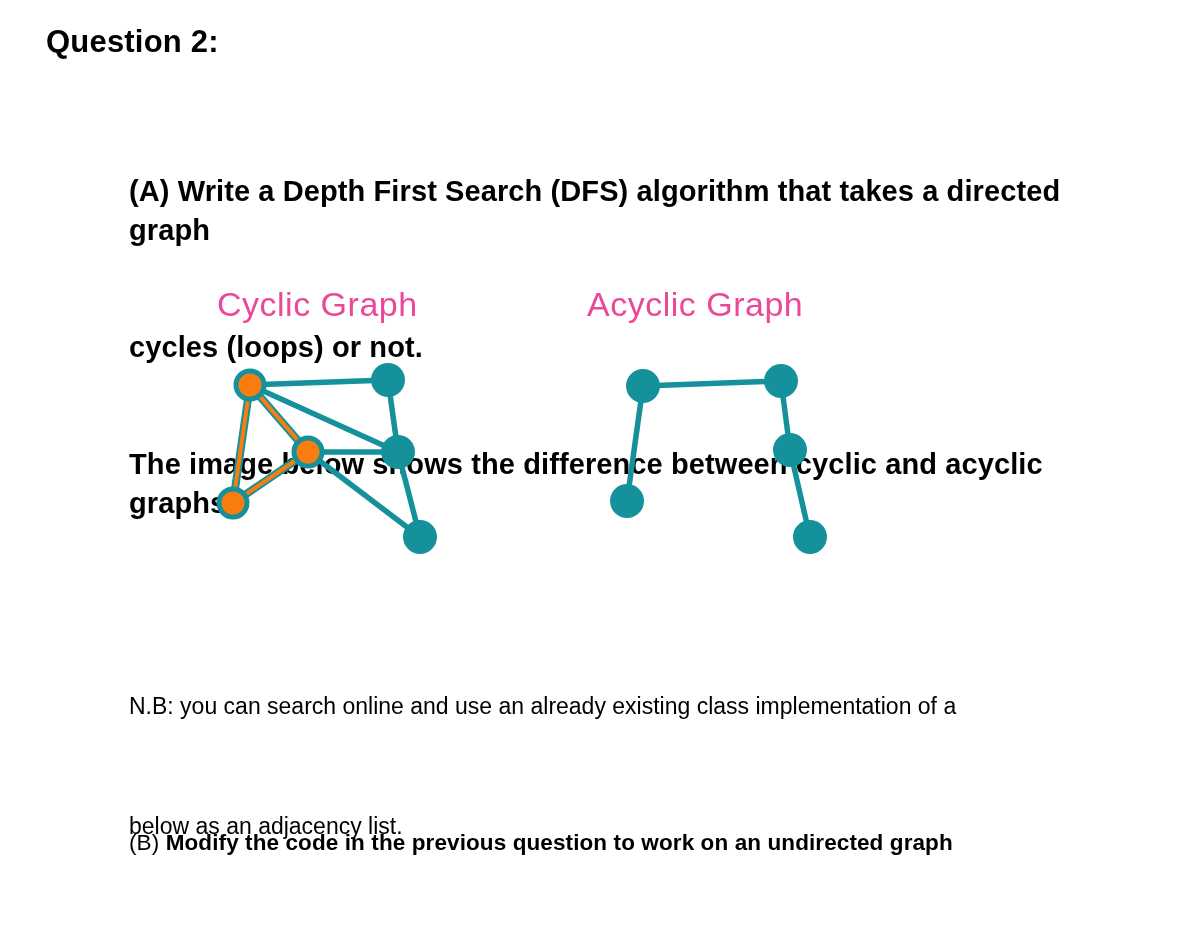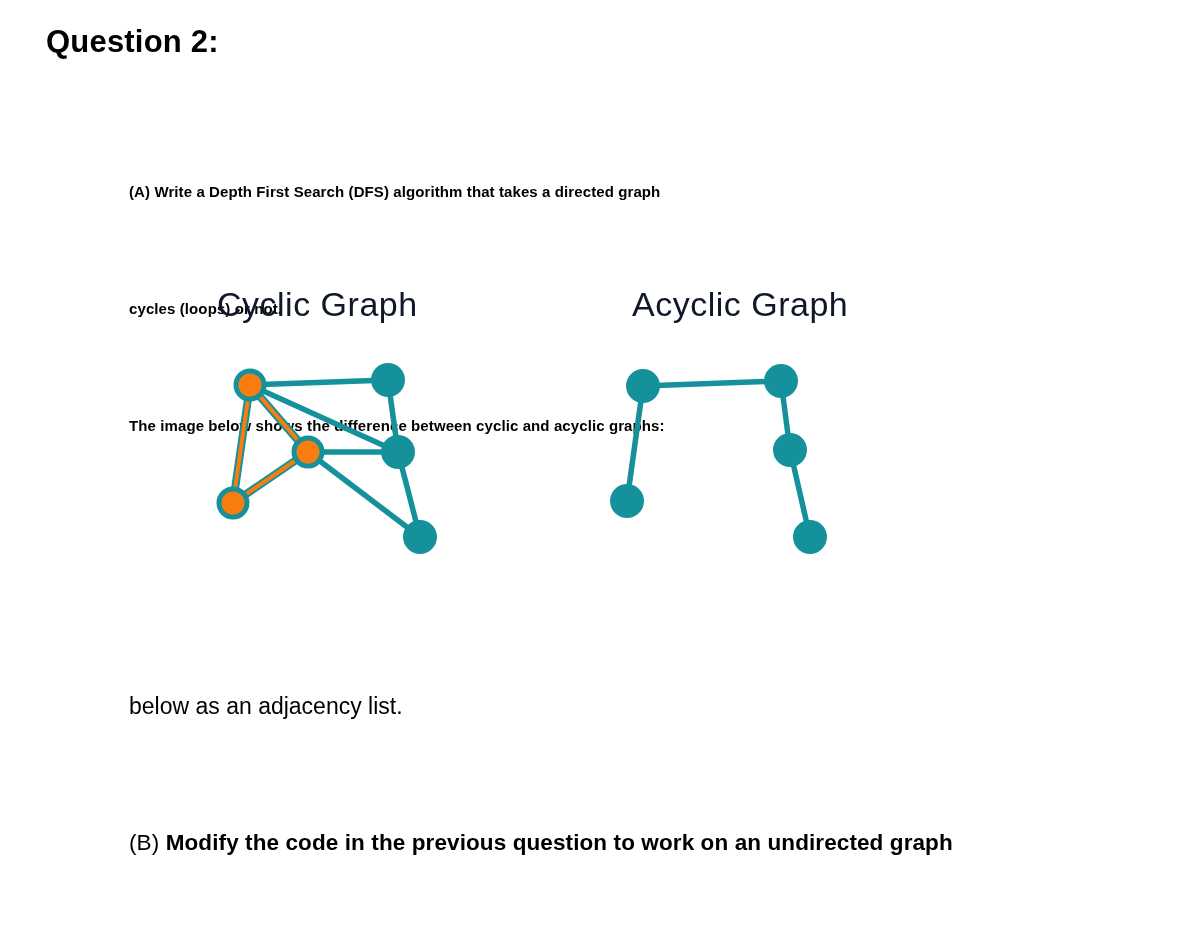--- a/index.html
+++ b/index.html
@@ -27,36 +27,36 @@
     letter-spacing: 0.2px;
   }
   .para {
     position: absolute;
     left: 129px;
     white-space: pre-wrap;
   }
   .para-a {
     top: 94px;
     width: 1010px;
-    font-size: 15px;
+    font-size: 29px;
     font-weight: 700;
     line-height: 39px;
     letter-spacing: 0.1px;
   }
   .figure-title {
     position: absolute;
     top: 283px;
     font-size: 34px;
     line-height: 42px;
     font-weight: 400;
-    color: #0f172a;
+    color: #ec4899;
     letter-spacing: 0.5px;
   }
   .figure-title.cyclic  { left: 217px; }
-  .figure-title.acyclic { left: 632px; }
+  .figure-title.acyclic { left: 587px; }
   .graphs-svg {
     position: absolute;
     left: 180px;
     top: 345px;
   }
   .para-note {
     top: 606px;
     width: 1010px;
     font-size: 23px;
     font-weight: 400;
@@ -116,20 +116,21 @@
         <line x1="790" y1="450" x2="810" y2="537" stroke="#14919B" stroke-width="5.5" stroke-linecap="round"></line>
         <circle cx="643" cy="386" r="17" fill="#14919B"></circle>
         <circle cx="781" cy="381" r="17" fill="#14919B"></circle>
         <circle cx="790" cy="450" r="17" fill="#14919B"></circle>
         <circle cx="627" cy="501" r="17" fill="#14919B"></circle>
         <circle cx="810" cy="537" r="17" fill="#14919B"></circle>
       </g>
   </svg>
 
   <div class="para para-note">
+    <div>N.B: you can search online and use an already existing class implementation of a</div>
     <div>below as an adjacency list.</div>
   </div>
 
   <div class="para para-b">
     <div><span>(B) </span><span class="bold">Modify the code in the previous question to work on an undirected graph</span></div>
     
   </div>
 
 </div>
 

